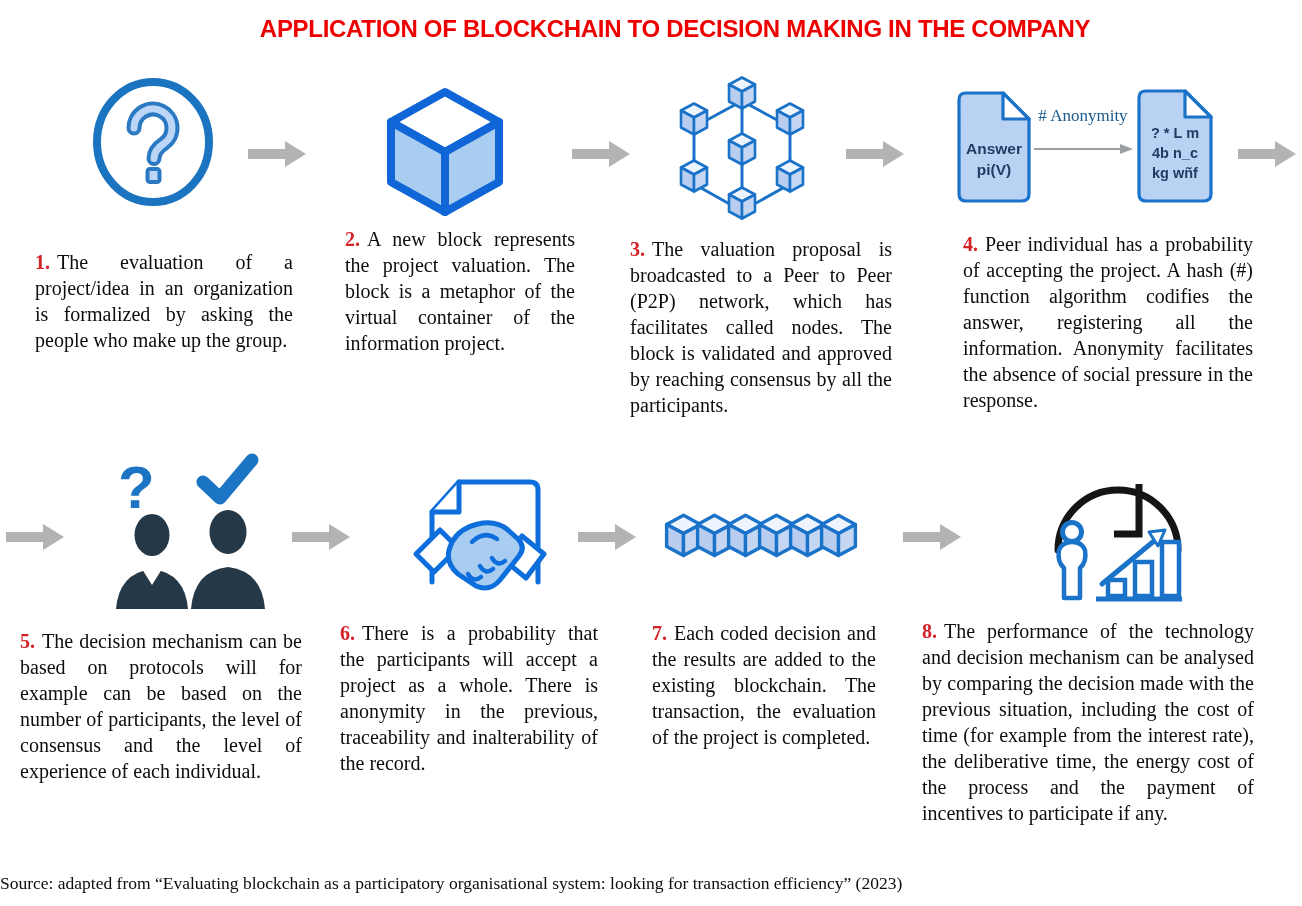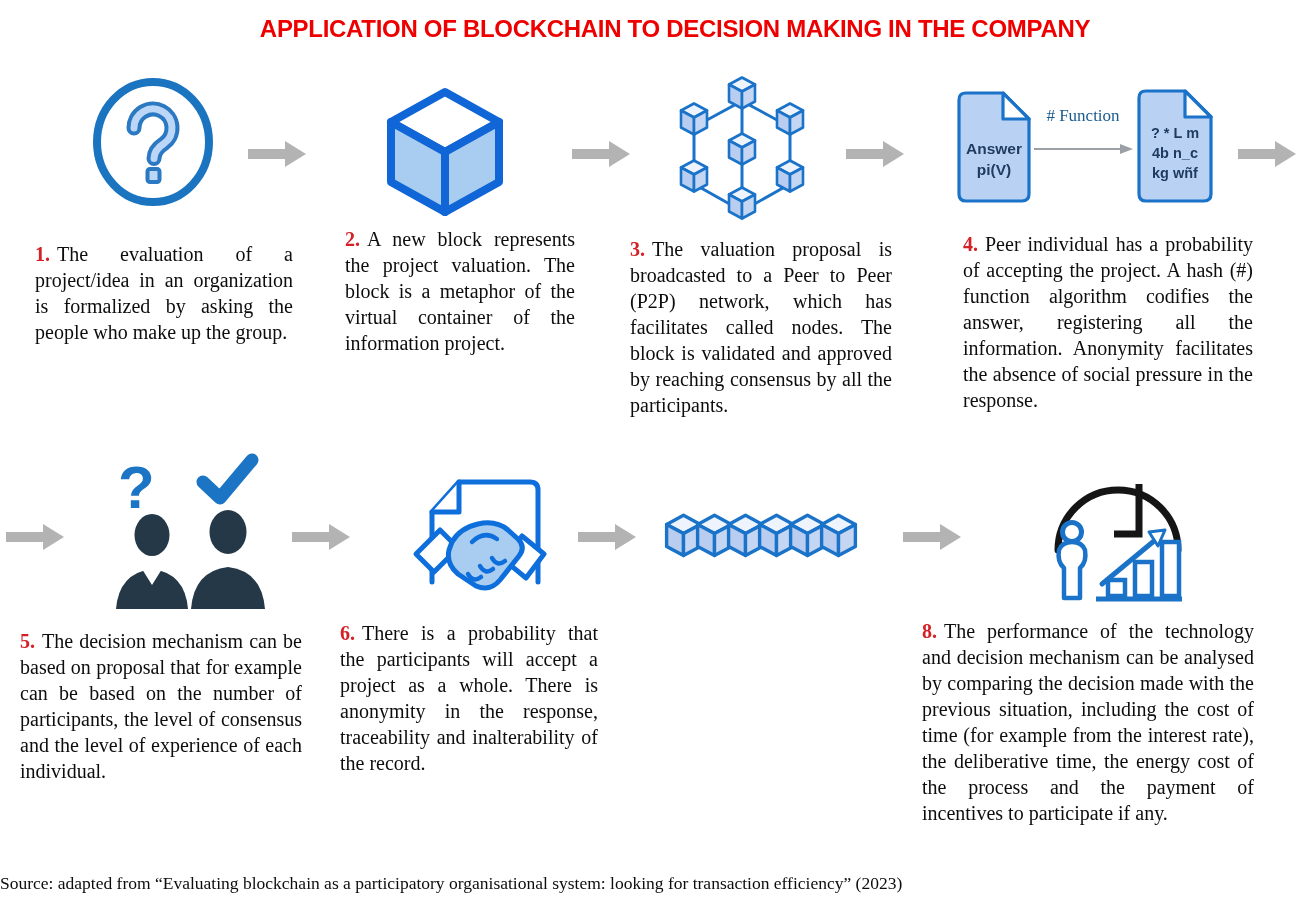--- a/index.html
+++ b/index.html
@@ -84,40 +84,40 @@
       <use href="#garrow"></use>
     </svg>
 
   <svg class="abs" style="left:957px;top:91px" width="74" height="112" viewBox="0 0 74 112">
     <path d="M9,2 H46 L72,28 V103 Q72,110 65,110 H9 Q2,110 2,103 V9 Q2,2 9,2 Z" fill="#B9D2F4" stroke="#1A73C8" stroke-width="3.2" stroke-linejoin="round"></path>
     <polygon points="46,2 72,28 46,28" fill="#FFFFFF" stroke="#1A73C8" stroke-width="3.2" stroke-linejoin="round"></polygon>
     <text class="doc-text" x="37" y="63" font-size="15.5" text-anchor="middle">Answer</text>
     <text class="doc-text" x="37" y="84" font-size="15.5" text-anchor="middle">pi(V)</text>
   </svg>
 
-  <div class="hash-label" style="left:1028px;top:106px;width:110px"># Function</div>
+  <div class="hash-label" style="left:1028px;top:106px;width:110px"># Anonymity</div>
 
   <svg class="abs" style="left:1034px;top:143px" width="100" height="12" viewBox="0 0 100 12">
     <line x1="0" y1="6" x2="86" y2="6" stroke="#9AA0A6" stroke-width="1.8"></line>
     <polygon points="86,1 99,6 86,11" fill="#9AA0A6"></polygon>
   </svg>
 
   <svg class="abs" style="left:1137px;top:89px" width="76" height="114" viewBox="0 0 76 114">
     <path d="M9,2 H48 L74,28 V105 Q74,112 67,112 H9 Q2,112 2,105 V9 Q2,2 9,2 Z" fill="#B9D2F4" stroke="#1A73C8" stroke-width="3.2" stroke-linejoin="round"></path>
     <polygon points="48,2 74,28 48,28" fill="#FFFFFF" stroke="#1A73C8" stroke-width="3.2" stroke-linejoin="round"></polygon>
     <text class="doc-text" x="38" y="49" font-size="14.5" text-anchor="middle">? * L m</text>
     <text class="doc-text" x="38" y="69" font-size="14.5" text-anchor="middle">4b n_c</text>
     <text class="doc-text" x="38" y="89" font-size="14.5" text-anchor="middle">kg wñf</text>
   </svg>
 
   <svg class="abs" style="left:1238px;top:141px" width="58" height="26" viewBox="0 0 58 26">
       <use href="#garrow"></use>
     </svg>
 
-  <div class="para" style="left:35px;top:241px;width:258px">
+  <div class="para" style="left:35px;top:249px;width:258px">
     <span class="num">1.</span><span>The evaluation of a project/idea in an organization is formalized by asking the people who make up the group.</span>
   </div>
   <div class="para" style="left:345px;top:226px;width:230px">
     <span class="num">2.</span><span>A new block represents the project valuation. The block is a metaphor of the virtual container of the information project.</span>
   </div>
   <div class="para" style="left:630px;top:236px;width:262px">
     <span class="num">3.</span><span>The valuation proposal is broadcasted to a Peer to Peer (P2P) network, which has facilitates called nodes. The block is validated and approved by reaching consensus by all the participants.</span>
   </div>
   <div class="para" style="left:963px;top:231px;width:290px">
     <span class="num">4.</span><span>Peer individual has a probability of accepting the project. A hash (#) function algorithm codifies the answer, registering all the information. Anonymity facilitates the absence of social pressure in the response.</span>
@@ -175,24 +175,27 @@
     <path d="M 14,146 V 116 Q 7,110 9,98 Q 12,90 22,90 Q 32,90 35,98 Q 37,110 30,116 V 146 Z" fill="#fff" stroke="#1A73C8" stroke-width="4.5" stroke-linejoin="round"></path>
     <line x1="52" y1="132" x2="104" y2="89" stroke="#1A73C8" stroke-width="5" stroke-linecap="round"></line>
     <polygon points="99,80 115,78 108,94" fill="#fff" stroke="#1A73C8" stroke-width="3" stroke-linejoin="round"></polygon>
     <line x1="46" y1="147" x2="132" y2="147" stroke="#1A73C8" stroke-width="5"></line>
     <rect x="58" y="128" width="17" height="16" fill="#fff" stroke="#1A73C8" stroke-width="4.5"></rect>
     <rect x="85" y="110" width="17" height="34" fill="#fff" stroke="#1A73C8" stroke-width="4.5"></rect>
     <rect x="112" y="90" width="17" height="54" fill="#fff" stroke="#1A73C8" stroke-width="4.5"></rect>
   </svg>
 
   <div class="para" style="left:20px;top:628px;width:282px">
-    <span class="num">5.</span><span>The decision mechanism can be based on proposal that for example can be based on the number of participants, the level of consensus and the level of experience of each individual.</span>
+    <span class="num">5.</span><span>The decision mechanism can be based on protocols will for example can be based on the number of participants, the level of consensus and the level of experience of each individual.</span>
   </div>
   <div class="para" style="left:340px;top:620px;width:258px">
-    <span class="num">6.</span><span>There is a probability that the participants will accept a project as a whole. There is anonymity in the response, traceability and inalterability of the record.</span>
+    <span class="num">6.</span><span>There is a probability that the participants will accept a project as a whole. There is anonymity in the previous, traceability and inalterability of the record.</span>
+  </div>
+  <div class="para" style="left:652px;top:620px;width:224px">
+    <span class="num">7.</span><span>Each coded decision and the results are added to the existing blockchain. The transaction, the evaluation of the project is completed.</span>
   </div>
   <div class="para" style="left:922px;top:618px;width:332px">
     <span class="num">8.</span><span>The performance of the technology and decision mechanism can be analysed by comparing the decision made with the previous situation, including the cost of time (for example from the interest rate), the deliberative time, the energy cost of the process and the payment of incentives to participate if any.</span>
   </div>
 
   <div class="source">Source: adapted from “Evaluating blockchain as a participatory organisational system: looking for transaction efficiency” (2023)</div>
 
 </div>
 
 </body></html>

